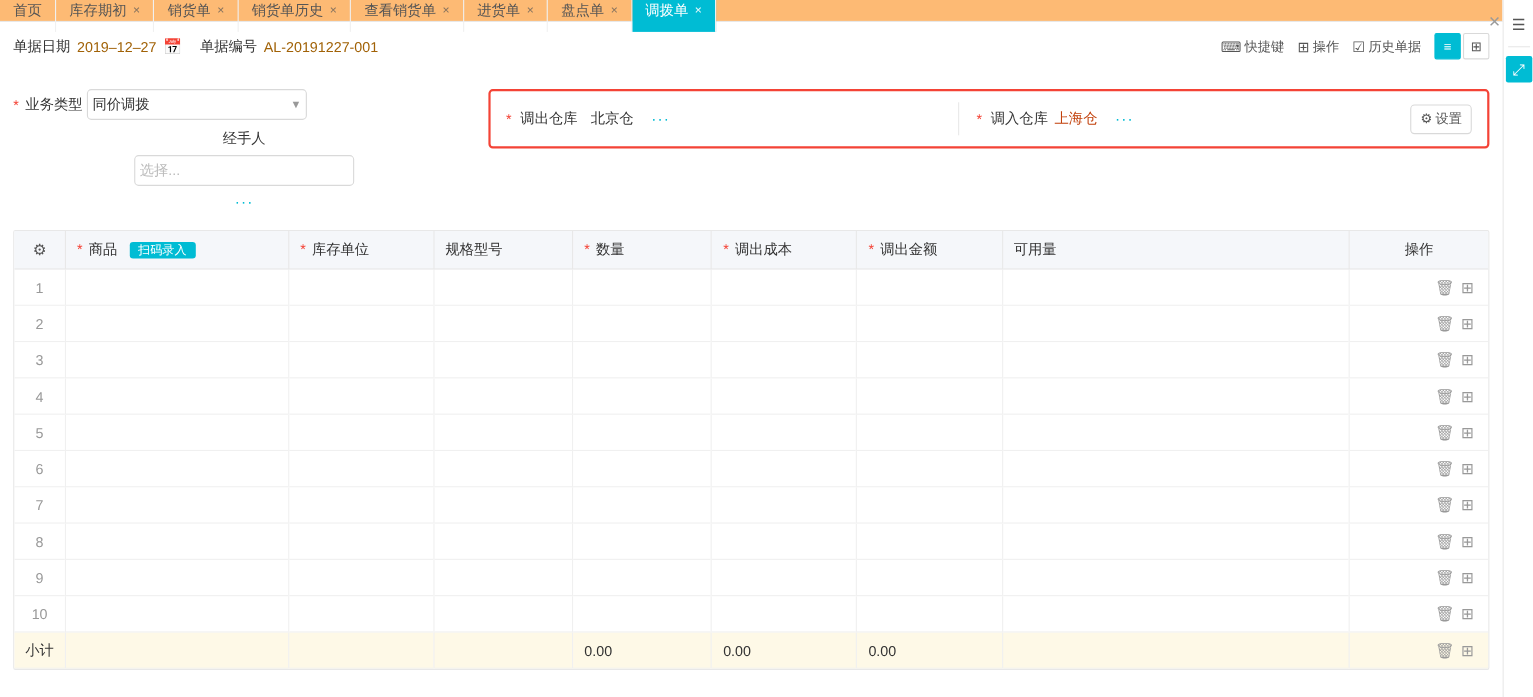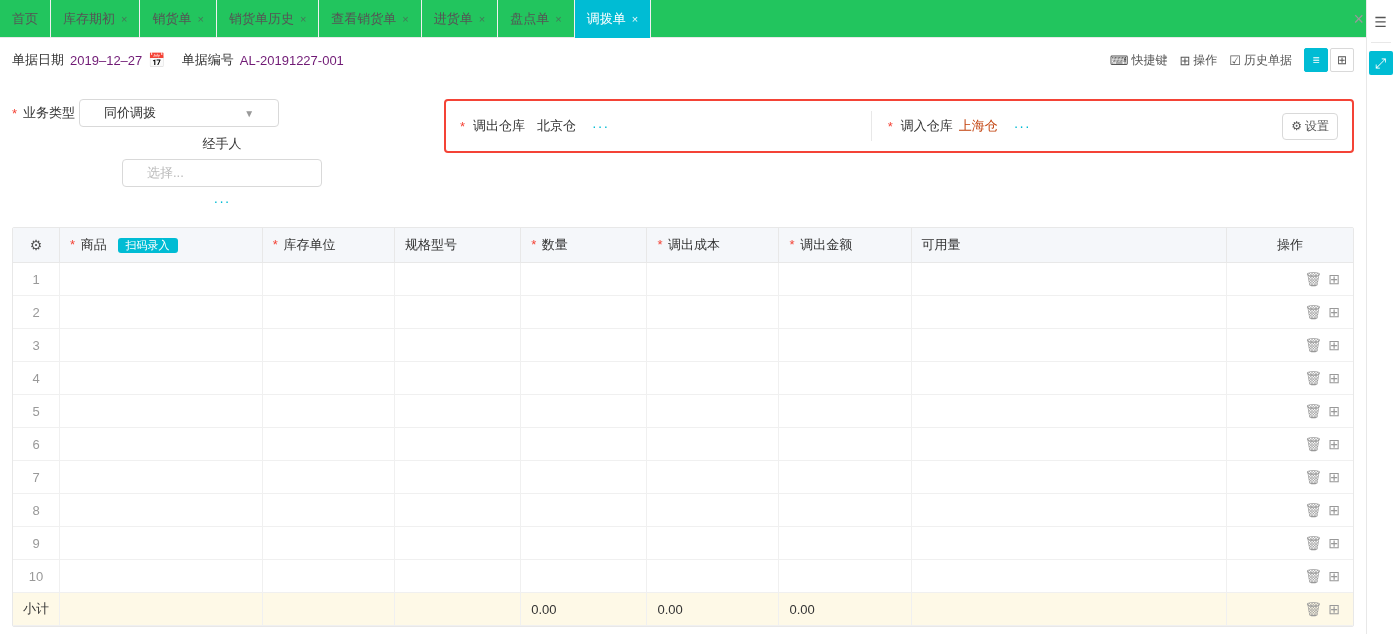--- a/index.html
+++ b/index.html
@@ -2,23 +2,23 @@
 <html><head>
   <meta charset="utf-8">
   <style>
     * { box-sizing: border-box; margin: 0; padding: 0; }
     body { font-family: "Microsoft YaHei", "PingFang SC", sans-serif; font-size: 13px; color: #333; background: #fff; overflow: hidden; }
 
     
     .tab-bar {
       display: flex; align-items: center;
       border-bottom: 1px solid #e8e8e8;
-      background: #22c55e;
+      background: #fdba74;
       padding: 0 8px;
-      height: 38px;
+      height: 20px;
     }
     .tab-item {
       display: flex; align-items: center;
       padding: 0 12px; height: 38px;
       cursor: pointer; color: #555;
       border-right: 1px solid #f0f0f0;
       white-space: nowrap;
       font-size: 13px;
     }
     .tab-item:first-child { padding-left: 4px; }
@@ -35,21 +35,21 @@
     .content { padding: 10px 12px; background: #fff; }
 
     
     .header-row {
       display: flex; align-items: center; margin-bottom: 27px;
       justify-content: space-between;
     }
     .header-left { display: flex; align-items: center; gap: 16px; }
     .header-field { display: flex; align-items: center; gap: 6px; font-size: 13px; }
     .header-field label { color: #333; }
-    .header-field .value { color: #701a75; }
+    .header-field .value { color: #a16207; }
     .cal-icon { color: #00bcd4; font-size: 14px; cursor: pointer; }
     .header-right { display: flex; align-items: center; gap: 12px; font-size: 12px; color: #555; }
     .header-right-item { display: flex; align-items: center; gap: 3px; cursor: pointer; }
     .header-right-item .icon { font-size: 13px; color: #555; }
     .toolbar-icons { display: flex; gap: 2px; }
     .toolbar-icon-btn {
       width: 24px; height: 24px; border: 1px solid #d9d9d9; background: #fff;
       display: flex; align-items: center; justify-content: center;
       cursor: pointer; font-size: 12px; color: #555; border-radius: 2px;
     }
@@ -68,21 +68,21 @@
       display: flex; align-items: center; justify-content: space-between;
       min-height: 52px;
     }
     .form-field-row { display: flex; align-items: center; margin-bottom: 8px; gap: 4px; }
     .required-star { color: #f44336; margin-right: 2px; }
     .field-label { color: #333; white-space: nowrap; }
     .field-value { color: #333; margin-left: 4px; }
     .field-select {
       display: flex; align-items: center; gap: 6px;
       border: 1px solid #d9d9d9; border-radius: 4px;
-      padding: 4px 24px; min-width: 200px; background: #fff; cursor: pointer;
+      padding: 4px 4px; min-width: 200px; background: #fff; cursor: pointer;
     }
     .field-select .text { flex: 1; }
     .field-select .arrow { color: #999; font-size: 10px; }
     .more-btn { color: #00bcd4; cursor: pointer; font-size: 14px; letter-spacing: 1px; }
     .warehouse-field { display: flex; align-items: center; gap: 6px; flex: 1; }
     .warehouse-divider { width: 1px; height: 30px; background: #e8e8e8; margin: 0 16px; }
 
     .settings-btn {
       display: flex; align-items: center; gap: 3px;
       border: 1px solid #d9d9d9; border-radius: 4px;

